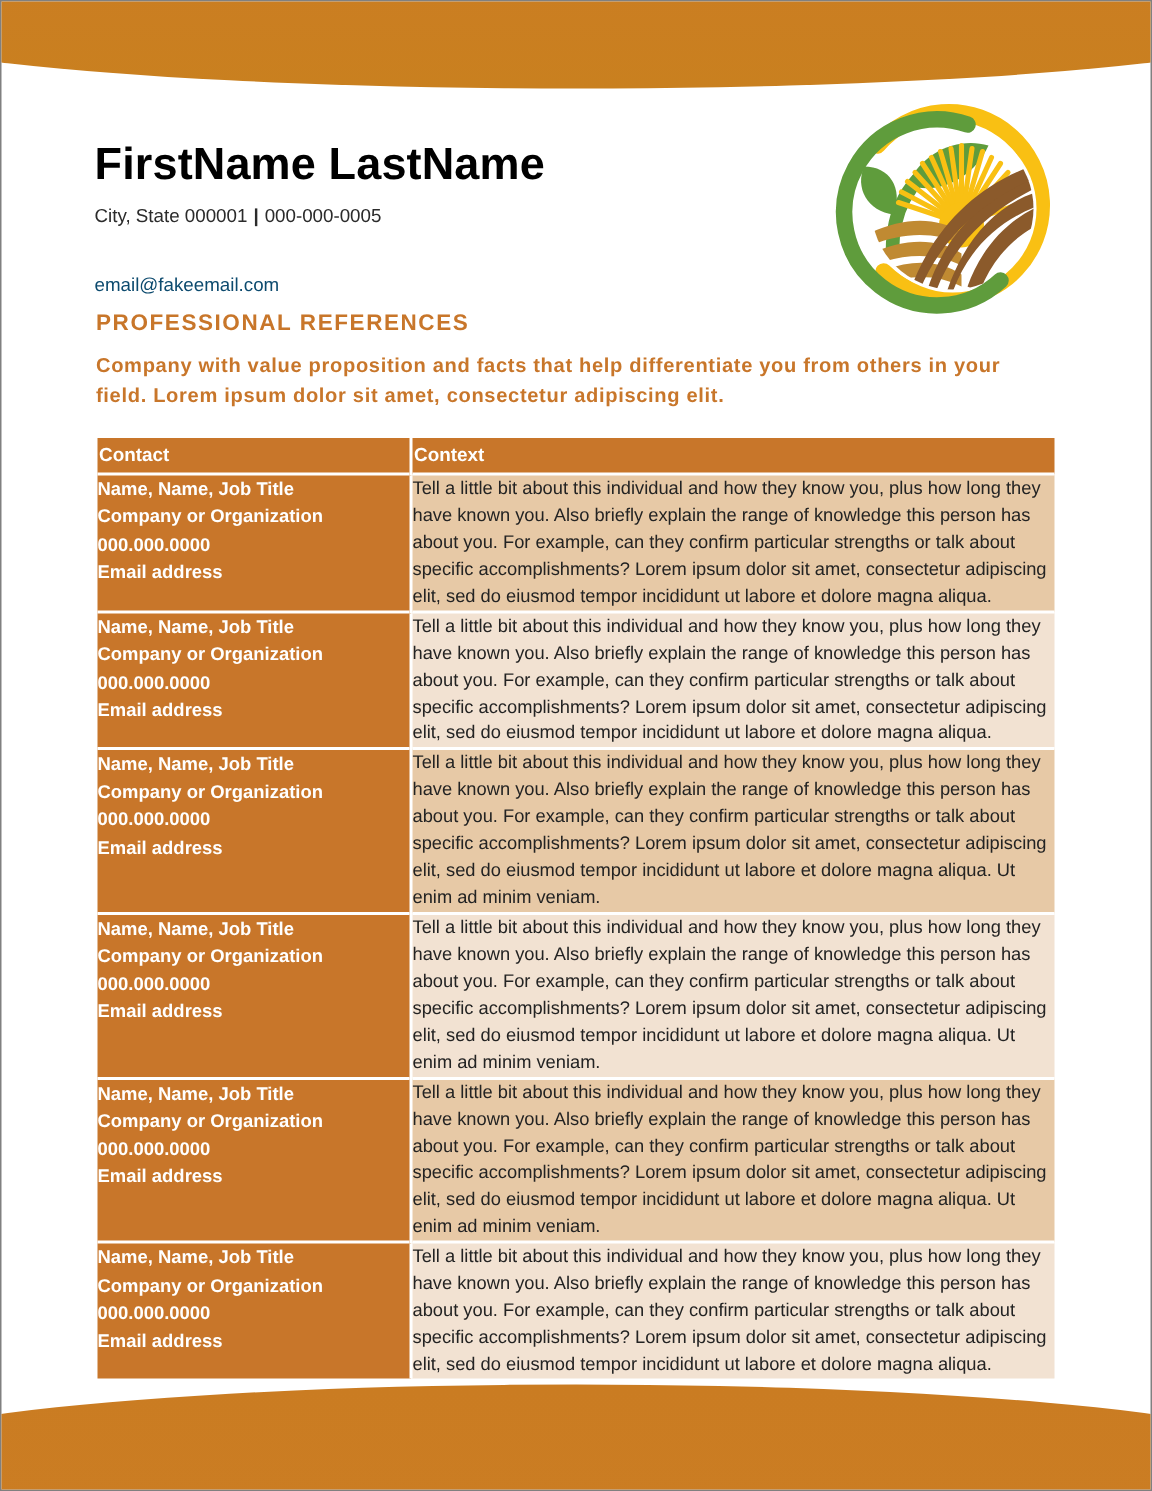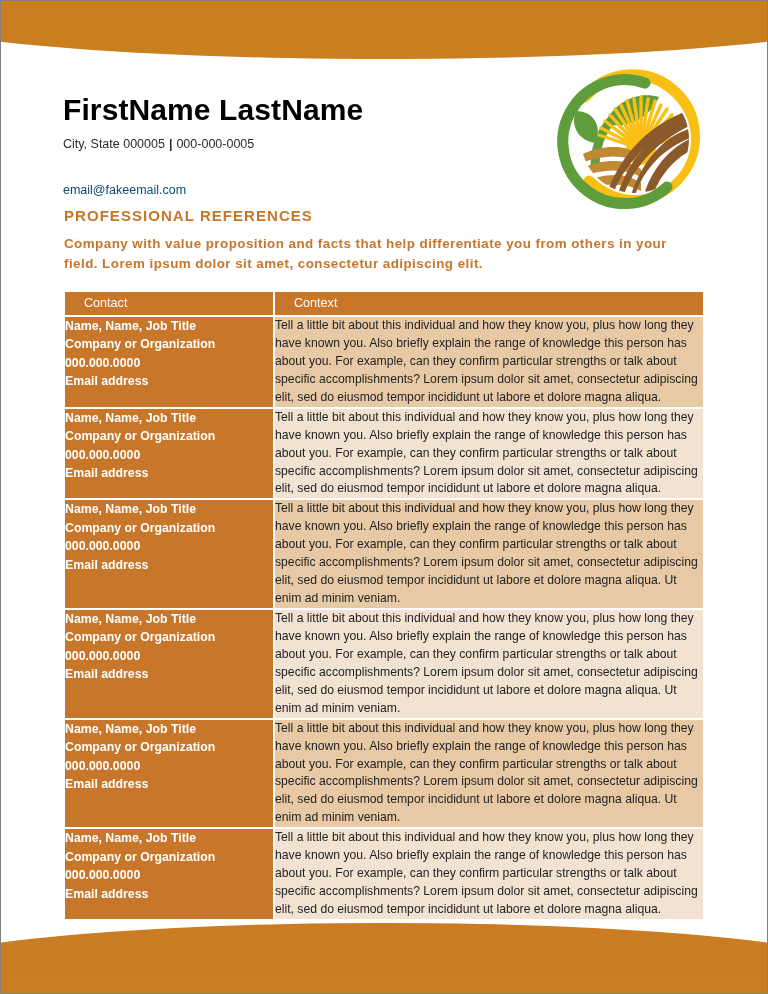--- a/index.html
+++ b/index.html
@@ -120,23 +120,23 @@
     vertical-align: top;
     padding: 0;
   }
   .col-contact { width: 209px; }
   .col-context { width: 429px; }
 
   .ref-table thead th {
     background: #c8762a;
     color: #ffffff;
     font-size: 12.6px;
-    font-weight: normal;
+    font-weight: bold;
     text-align: left;
-    padding: 4px 9px 5px 19px;
+    padding: 4px 9px 5px 1px;
     border-right: 2px solid #ffffff;
   }
   .ref-table thead th:last-child { border-right: none; }
 
   .cell-contact {
     background: #c8762a;
     color: #ffffff;
     font-size: 12.3px;
     font-weight: bold;
     line-height: 1.50;
@@ -160,21 +160,21 @@
 </head>
 <body>
 
 <div id="page">
 
   <div class="band band-top"></div>
   <div class="band band-bottom"></div>
 
   <div class="header">
     <div class="name">FirstName LastName</div>
-    <div class="contact-line"><span>City, State 000005</span><span class="contact-sep">|</span><span>000-000-0005</span></div>
+    <div class="contact-line"><span>City, State 000001</span><span class="contact-sep">|</span><span>000-000-0005</span></div>
     <div class="contact-link">email@fakeemail.com</div>
   </div>
 
   <div class="logo">
     <svg viewBox="0 0 160 152" xmlns="http://www.w3.org/2000/svg">
 
       <path d="M36 34 A62 62 0 1 1 40 118" fill="none" stroke="#f9c013" stroke-width="11" stroke-linecap="round"></path>
 
       <circle cx="86" cy="76" r="56" fill="#ffffff"></circle>
 

